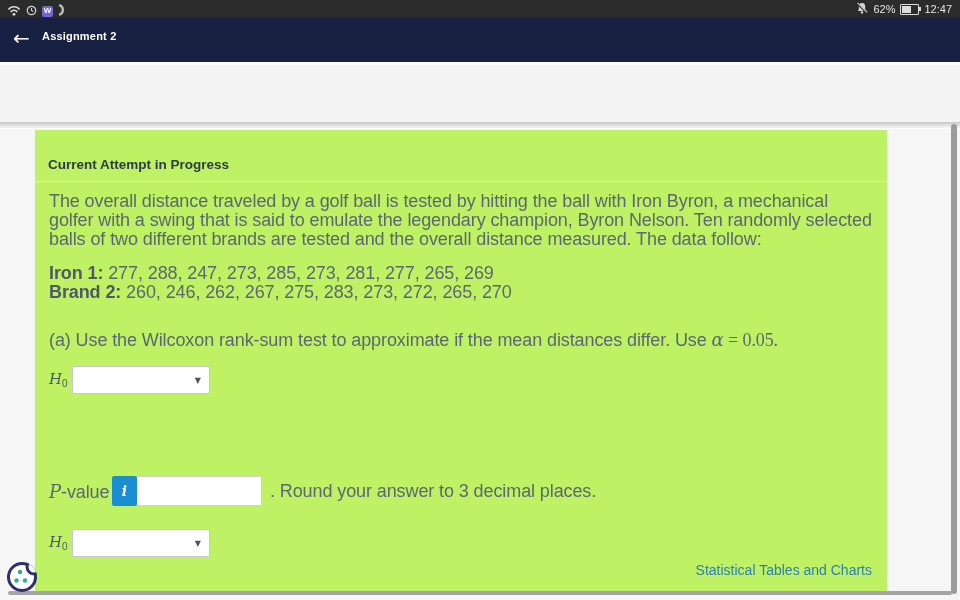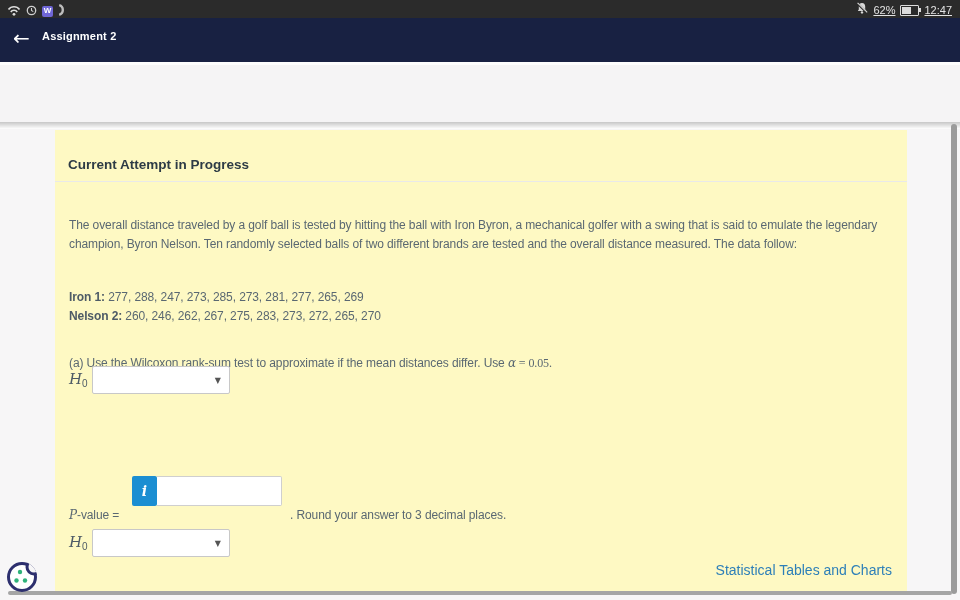--- a/index.html
+++ b/index.html
@@ -3,21 +3,21 @@
 <meta charset="utf-8">
 <style>
   html,body{margin:0;padding:0;}
   body{font-family:"Liberation Sans",sans-serif;}
   .page{position:relative;width:960px;height:600px;background:#ffffff;overflow:hidden;}
   .abs{position:absolute;}
 
   
   .statusbar{left:0;top:0;width:960px;height:18px;background:#2b2b2b;color:#e4e4e4;}
   .sb-left{left:7px;top:2px;display:flex;align-items:center;gap:5px;}
-  .sb-right{right:8px;top:2px;display:flex;align-items:flex-end;gap:5px;font-size:11px;color:#e4e4e4;text-decoration:underline;}
+  .sb-right{right:8px;top:2px;display:flex;align-items:center;gap:5px;font-size:11px;color:#e4e4e4;}
   .appicon{width:11px;height:11px;background:#6f66d6;border-radius:2px;color:#fff;font-size:8px;font-weight:bold;
            display:flex;align-items:center;justify-content:center;line-height:1;}
   .battery{position:relative;width:17px;height:9px;border:1px solid #dcdcdc;border-radius:1px;}
   .battery .fill{position:absolute;left:1px;top:1px;bottom:1px;width:9px;background:#dcdcdc;}
   .battery .nub{position:absolute;right:-3px;top:2px;width:2px;height:4px;background:#dcdcdc;}
 
   
   .appheader{left:0;top:18px;width:960px;height:44px;background:#182142;color:#fff;}
   .back{left:13px;top:8px;font-size:20px;color:#fff;font-family:"DejaVu Sans",sans-serif;cursor:pointer;}
   .apptitle{left:42px;top:12px;font-size:11px;font-weight:bold;letter-spacing:.2px;}
@@ -28,24 +28,24 @@
   .chev{top:82px;font-size:22px;line-height:22px;font-family:"DejaVu Sans",sans-serif;cursor:pointer;}
   .chev.prev{left:232px;color:#58585c;}
   .chev.next{left:279px;color:#c3c3c6;}
   .score{left:757px;top:85px;font-size:17px;color:#4c4c50;}
   .listicon{left:828px;top:88px;cursor:pointer;}
   .kebab{left:874px;top:83px;font-size:18px;color:#4c4c50;font-family:"DejaVu Sans",sans-serif;cursor:pointer;padding:0 4px;}
   .qshadow{left:0;top:122px;width:960px;height:7px;background:linear-gradient(#c7c7c7,rgba(0,0,0,0));}
 
   
   .contentbg{left:0;top:129px;width:960px;height:471px;background:#f7f6f7;}
-  .card{left:55px;top:130px;width:852px;height:462px;background:#fef9c3;}
+  .card{left:35px;top:130px;width:852px;height:462px;background:#bef264;}
   .sectitle{left:13px;top:27px;font-size:13.5px;font-weight:bold;color:#2d3b45;}
   .divider{left:0;top:51px;width:852px;height:1px;background:#e9e9e9;}
-  .body-text{color:#5a6872;font-size:12px;line-height:19px;letter-spacing:-0.1px;margin-top:24px;}
+  .body-text{color:#5a6872;font-size:18px;line-height:19px;letter-spacing:-0.1px;}
   .para{left:14px;top:62px;width:828px;}
   .brands{left:14px;top:134px;width:828px;}
   .b-label{font-weight:bold;color:#4e5b66;}
   .parta{left:14px;top:200px;width:828px;}
   .math{font-family:"DejaVu Serif",serif;font-style:italic;}
   .matheq{font-family:Liberation Serif, serif;}
   .hrow-label{font-size:15px;color:#4e5b66;}
   .h0a{left:14px;top:240px;}
   .h0b{left:14px;top:403px;}
   .hsub{font-size:10px;font-style:normal;font-family:"Liberation Sans",sans-serif;vertical-align:-3px;}
@@ -139,21 +139,21 @@
   <div class="abs contentbg"></div>
 
   <div class="abs card">
     <div class="abs sectitle">Current Attempt in Progress</div>
     <div class="abs divider"></div>
 
     <div class="abs body-text para">The overall distance traveled by a golf ball is tested by hitting the ball with Iron Byron, a mechanical golfer with a swing that is said to emulate the legendary champion, Byron Nelson. Ten randomly selected balls of two different brands are tested and the overall distance measured. The data follow:</div>
 
     <div class="abs body-text brands">
       <div><span class="b-label">Iron 1:</span><span> 277, 288, 247, 273, 285, 273, 281, 277, 265, 269</span></div>
-      <div><span class="b-label">Nelson 2:</span><span> 260, 246, 262, 267, 275, 283, 273, 272, 265, 270</span></div>
+      <div><span class="b-label">Brand 2:</span><span> 260, 246, 262, 267, 275, 283, 273, 272, 265, 270</span></div>
     </div>
 
     <div class="abs body-text parta">
       <span>(a) Use the Wilcoxon rank-sum test to approximate if the mean distances differ. Use </span><span class="math">α</span><span class="matheq"> = 0.05.</span>
     </div>
 
     <div class="abs hrow-label h0a">
       <span class="math">H</span><span class="hsub">0</span>
     </div>
     <div class="abs select sel-a">

